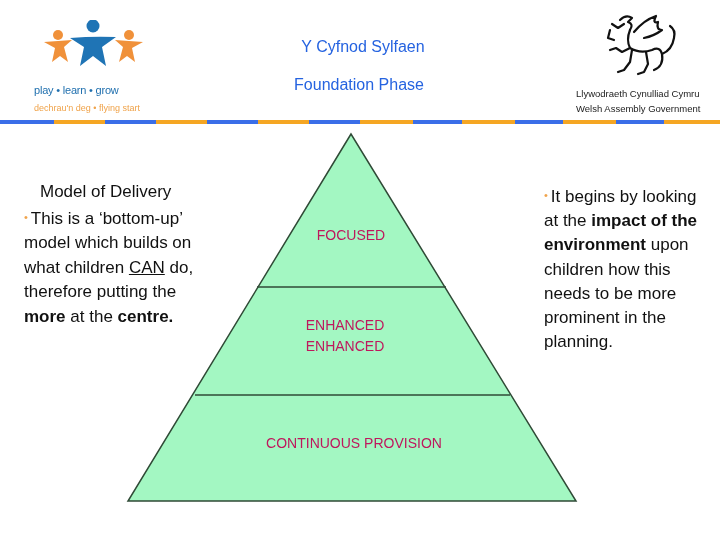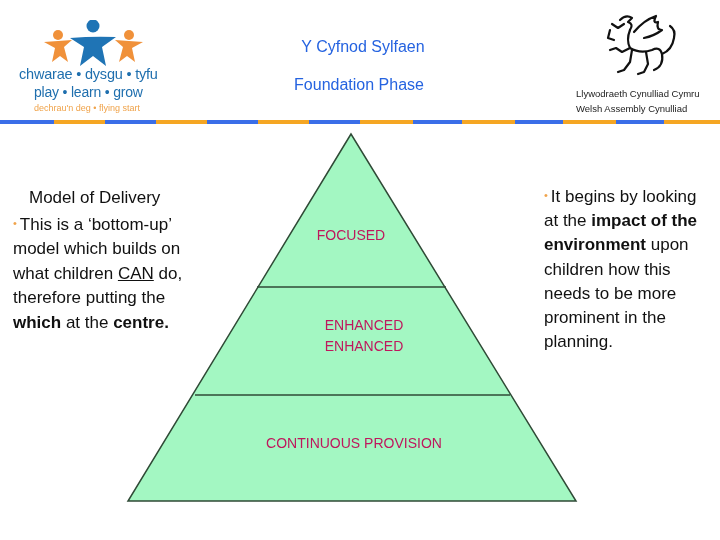--- a/index.html
+++ b/index.html
@@ -4,39 +4,39 @@
   <style>
     html, body { margin: 0; padding: 0; }
     body {
       width: 720px; height: 540px; position: relative; overflow: hidden;
       background: #ffffff; font-family: "Liberation Sans", sans-serif; color: #111;
     }
     .abs { position: absolute; }
     .logo-left { left: 14px; top: 20px; width: 160px; height: 95px; }
     .logo-left .fig { position: absolute; left: 22px; top: 0; }
     .logo-left .line1 { position: absolute; left: 5px; top: 46px; font-size: 14.5px; color: #1f6fae; white-space: nowrap; letter-spacing: -0.2px; }
-    .logo-left .line2 { position: absolute; left: 20px; top: 64px; font-size: 14px; color: #1f6fae; white-space: nowrap; letter-spacing: -0.2px; }
+    .logo-left .line2 { position: absolute; left: 20px; top: 64px; font-size: 11px; color: #1f6fae; white-space: nowrap; letter-spacing: -0.2px; }
     .logo-left .line3 { position: absolute; left: 20px; top: 83px; font-size: 9px; color: #f0a34a; white-space: nowrap; }
 
     .title { left: 240px; width: 230px; text-align: center; color: #2563e0; font-weight: normal; font-size: 16px; }
     .title1 { top: 38px; left: 248px; }
     .title2 { top: 76px; left: 244px; }
 
     .logo-right { left: 564px; top: 8px; width: 150px; height: 105px; }
     .logo-right .dragon { position: absolute; left: 36px; top: 2px; }
     .logo-right .t1 { position: absolute; left: 12px; top: 80px; font-size: 9.5px; color: #222; white-space: nowrap; }
     .logo-right .t2 { position: absolute; left: 12px; top: 95px; font-size: 9.5px; color: #222; white-space: nowrap; }
 
     .stripe { left: 0; top: 120px; width: 720px; height: 4px; display: flex; }
     .stripe span { display: block; height: 4px; flex: 0 0 auto; }
 
     .pyramid { left: 0; top: 0; }
     .tier-label { position: absolute; text-align: center; font-size: 14px; line-height: 21px; color: #be185d; }
 
-    .left-text { left: 13px; top: 180px; width: 190px; font-size: 17px; line-height: 24.5px; margin-top: 6px; }
+    .left-text { left: 24px; top: 180px; width: 190px; font-size: 17px; line-height: 24.5px; }
     .left-text .heading { margin-left: 16px; font-size: 17px; }
     .bullet { color: #f0a34a; font-size: 11px; vertical-align: 3px; margin-right: 3px; }
     .u { text-decoration: underline; }
     .b { font-weight: bold; }
 
     .right-text { left: 544px; top: 183px; width: 170px; font-size: 17px; line-height: 24.2px; }
   </style>
 </head>
 <body>
 
@@ -45,21 +45,20 @@
 
     <circle cx="22" cy="15" r="5" fill="#f0913a"></circle>
     <path d="M8 22 L36 20 L28 27 L32 42 L24 36 L16 42 L19 28 Z" fill="#f0913a"></path>
 
     <circle cx="57" cy="6" r="6.5" fill="#1f74b5"></circle>
     <path d="M34 18 Q57 16 80 17 L66 27 L70 46 L57 36 L44 46 L48 27 Z" fill="#1f74b5"></path>
 
     <circle cx="93" cy="15" r="5" fill="#f0913a"></circle>
     <path d="M79 20 L107 22 L96 28 L99 42 L91 36 L83 42 L87 27 Z" fill="#f0913a"></path>
   </svg>
-  <div class="line1">chwarae • dysgu • tyfu</div>
   <div class="line2">play • learn • grow</div>
   <div class="line3">dechrau'n deg • flying start</div>
 </div>
 
 <div class="abs title title1">Y Cyfnod Sylfaen</div>
 <div class="abs title title2">Foundation Phase</div>
 
 <div class="abs logo-right">
   <svg class="dragon" width="80" height="70" viewBox="0 0 80 70">
     <g fill="none" stroke="#111" stroke-width="2.2" stroke-linecap="round" stroke-linejoin="round">
@@ -68,21 +67,21 @@
       <path d="M30 20 Q26 30 30 38 Q40 44 52 40 Q60 36 62 44 Q64 56 54 60"></path>
       <path d="M30 38 L22 42 L16 38 L10 40"></path>
       <path d="M32 40 L30 52 L24 60 L18 62"></path>
       <path d="M46 42 L48 54 L44 62 L38 64"></path>
       <path d="M34 22 Q44 10 56 6 Q52 14 58 12 Q56 20 62 20 Q54 26 44 28"></path>
       <path d="M62 44 Q72 40 74 28 Q76 20 70 16"></path>
       <path d="M10 20 L8 28 L14 30"></path>
     </g>
   </svg>
   <div class="t1">Llywodraeth Cynulliad Cymru</div>
-  <div class="t2">Welsh Assembly Cynulliad</div>
+  <div class="t2">Welsh Assembly Government</div>
 </div>
 
 <div class="abs stripe">
   <span style="width:54px;background:#3a6ee8"></span>
   <span style="width:51px;background:#f5a623"></span>
   <span style="width:51px;background:#3a6ee8"></span>
   <span style="width:51px;background:#f5a623"></span>
   <span style="width:51px;background:#3a6ee8"></span>
   <span style="width:51px;background:#f5a623"></span>
   <span style="width:51px;background:#3a6ee8"></span>
@@ -97,28 +96,28 @@
 
 <svg class="abs pyramid" width="720" height="540" viewBox="0 0 720 540">
   <polygon points="351,134 128,501 576,501" fill="#a3f7c2" stroke="#2f4a36" stroke-width="1.5"></polygon>
   <line x1="257" y1="287" x2="446" y2="287" stroke="#2f4a36" stroke-width="1.5"></line>
   <line x1="195" y1="395" x2="510" y2="395" stroke="#2f4a36" stroke-width="1.5"></line>
 </svg>
 
 <div class="tier-label" style="left:291px; top:225px; width:120px;">
   <div>FOCUSED</div>
 </div>
-<div class="tier-label" style="left:284px; top:315px; width:160px;">
+<div class="tier-label" style="left:265px; top:315px; width:160px;">
   <div>ENHANCED</div>
   <div>ENHANCED</div>
 </div>
 <div class="tier-label" style="left:212px; top:433px; width:284px;">
   <div>CONTINUOUS PROVISION</div>
 </div>
 
 <div class="abs left-text">
   <div class="heading">Model of Delivery</div>
-  <div><span class="bullet">•</span><span>This is a ‘bottom-up’ model which builds on what children </span><span class="u">CAN</span><span> do, therefore putting the </span><span class="b">which</span><span> at the </span><span class="b">centre</span><span class="b">.</span></div>
+  <div><span class="bullet">•</span><span>This is a ‘bottom-up’ model which builds on what children </span><span class="u">CAN</span><span> do, therefore putting the </span><span class="b">more</span><span> at the </span><span class="b">centre</span><span class="b">.</span></div>
 </div>
 
 <div class="abs right-text">
   <span class="bullet">•</span><span>It begins by looking at the </span><span class="b">impact of the environment</span><span> upon children how this needs to be more prominent in the planning.</span>
 </div>
 
 </body></html>

